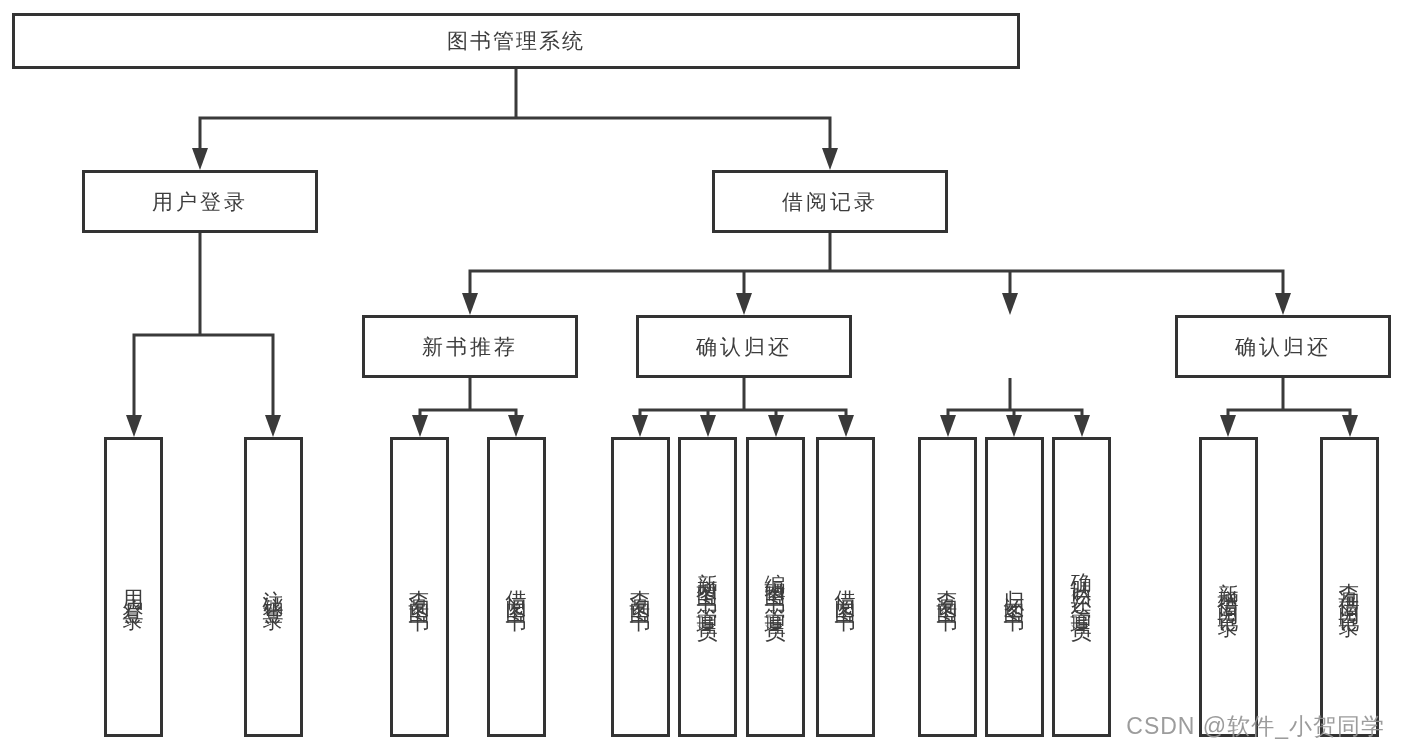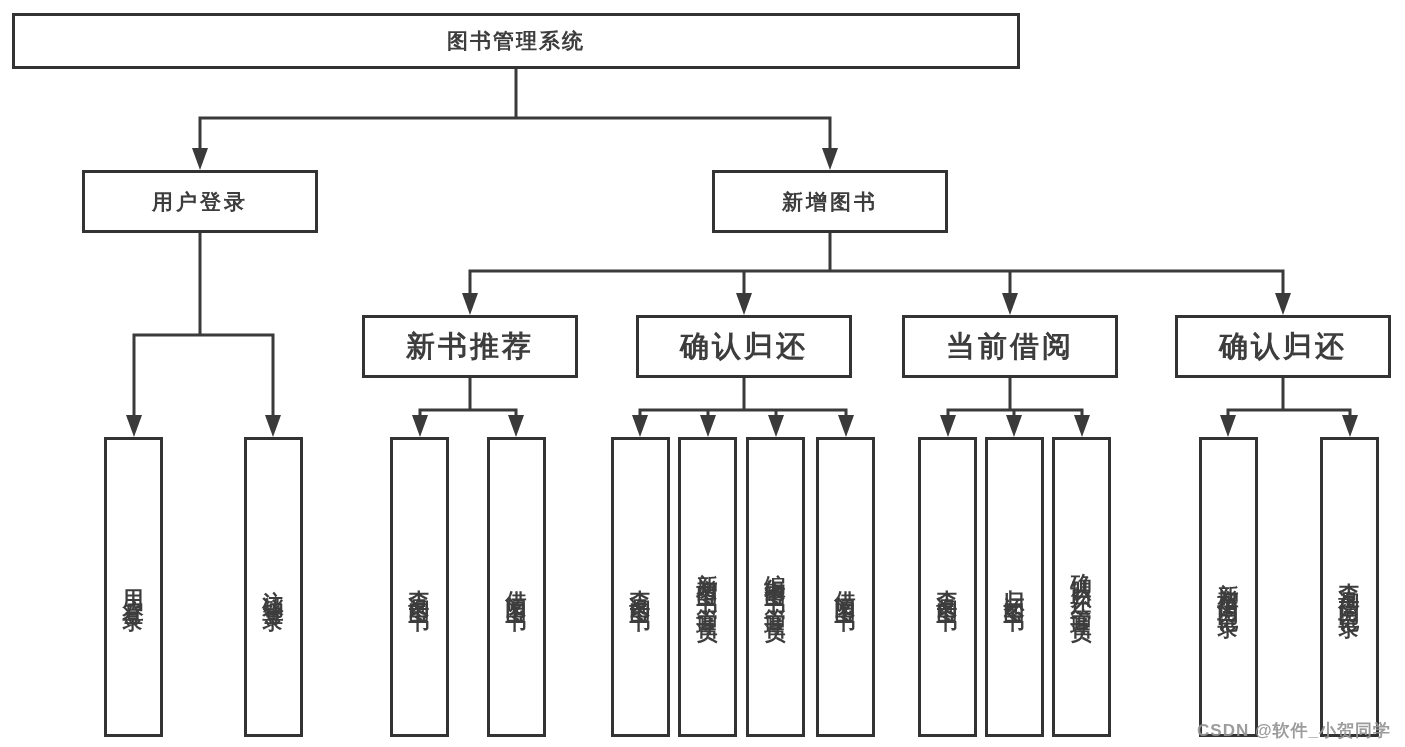--- a/index.html
+++ b/index.html
@@ -3,54 +3,53 @@
 <meta charset="utf-8">
 <style>
   html, body { margin: 0; padding: 0; background: #ffffff; }
   #stage {
     position: relative;
     width: 1405px;
     height: 747px;
     background: #ffffff;
     font-family: "Liberation Sans", sans-serif;
     overflow: hidden;
-    font-weight: bold;
   }
   #connectors {
     position: absolute;
     left: 0; top: 0;
     width: 1405px; height: 747px;
   }
   .node {
     position: absolute;
     box-sizing: border-box;
     border: 3px solid #333333;
     background: #ffffff;
     display: flex;
     align-items: center;
     justify-content: center;
     color: #3d3d3d;
   }
   .root-box   { left: 12px;  top: 13px;  width: 1008px; height: 56px; font-size: 21px; letter-spacing: 2px; }
   .l2-box     { top: 170px; width: 236px; height: 63px; font-size: 21px; letter-spacing: 3px; }
-  .l3-box     { top: 315px; width: 216px; height: 63px; font-size: 29px; letter-spacing: 3px; }
+  .l3-box     { top: 315px; width: 216px; height: 63px; font-size: 21px; letter-spacing: 3px; }
   .leaf-box   { top: 437px; width: 59px;  height: 300px; }
   .vtext {
     writing-mode: vertical-rl;
     text-orientation: mixed;
     font-size: 21px;
     letter-spacing: 7px;
     color: #3d3d3d;
     line-height: 1;
   }
   .watermark {
     position: absolute;
-    right: 14px;
+    right: 20px;
     bottom: 5px;
-    font-size: 17px;
+    font-size: 23px;
     color: rgba(148,148,148,0.92);
     letter-spacing: 1px;
     z-index: 5;
     white-space: nowrap;
     margin-left: 32px;
   }
 </style>
 </head>
 <body>
 
@@ -100,31 +99,28 @@
   </svg>
 
   <div class="node root-box">
     <span>图书管理系统</span>
   </div>
 
   <div class="node l2-box" style="left:82px">
     <span>用户登录</span>
   </div>
   <div class="node l2-box" style="left:712px">
-    <span>新增图书</span>
+    <span>借阅记录</span>
   </div>
 
   <div class="node l3-box" style="left:362px">
     <span>新书推荐</span>
   </div>
   <div class="node l3-box" style="left:636px">
     <span>确认归还</span>
-  </div>
-  <div class="node l3-box" style="left:902px">
-    <span>当前借阅</span>
   </div>
   <div class="node l3-box" style="left:1175px">
     <span>确认归还</span>
   </div>
 
   <div class="node leaf-box" style="left:104px">
     <span class="vtext">用户登录</span>
   </div>
   <div class="node leaf-box" style="left:244px">
     <span class="vtext">注销登录</span>

